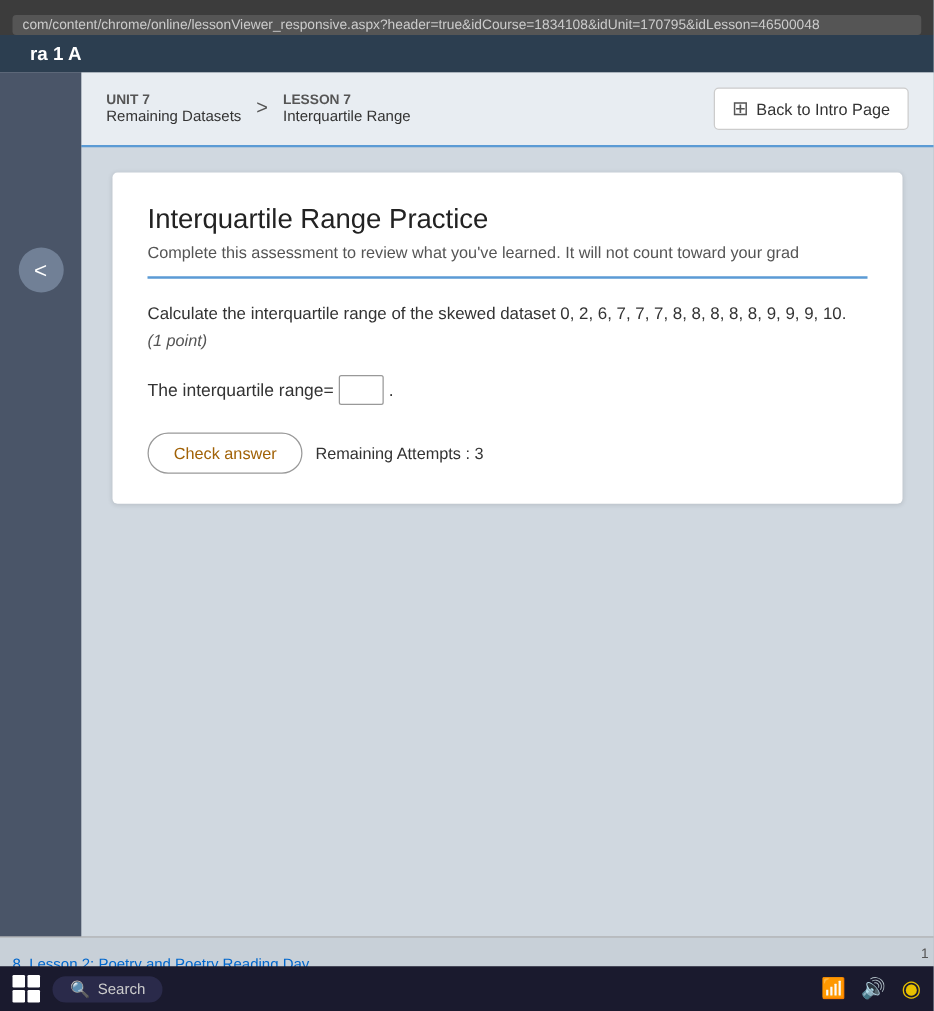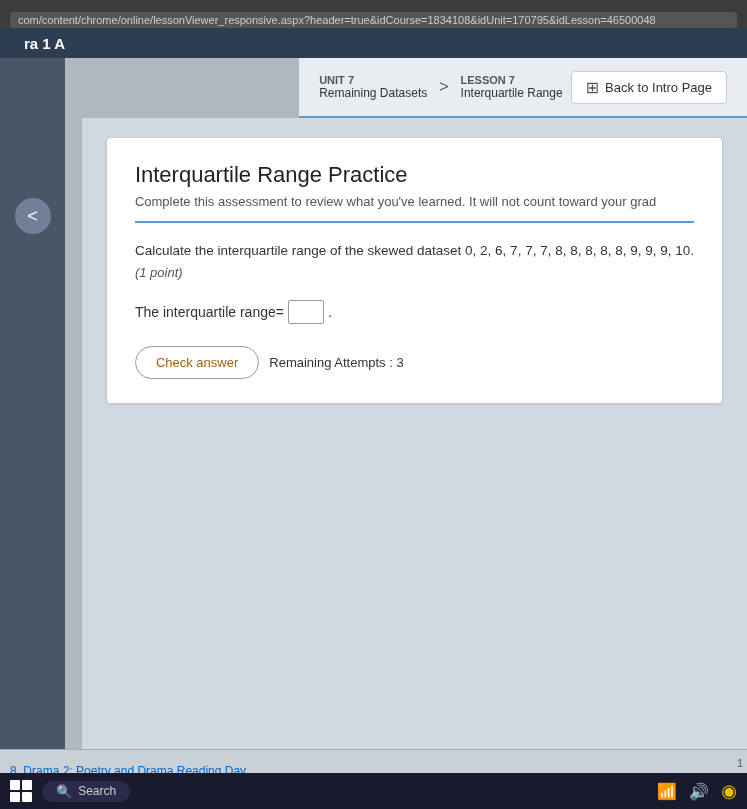--- a/index.html
+++ b/index.html
@@ -74,21 +74,20 @@
       align-items: center;
       justify-content: center;
       margin-top: 120px;
     }
 
     
     .content-area {
       flex: 1;
       display: flex;
       flex-direction: column;
-      align-items: flex-end;
     }
 
     
     .header-nav {
       background: #e8edf2;
       border-bottom: 2px solid #5b9bd5;
       padding: 10px 20px;
       display: flex;
       align-items: center;
       gap: 8px;
@@ -346,21 +345,21 @@
           <button class="check-answer-btn">Check answer</button>
           <span class="remaining-attempts">Remaining Attempts : 3</span>
         </div>
       </div>
     </div>
 
   </div>
 </div>
 
 <div class="bottom-bar">
-  <span class="bottom-link">8, Drama 2: Poetry and Drama Reading Day</span>
+  <span class="bottom-link">8, Lesson 2: Poetry and Poetry Reading Day</span>
   <span class="bottom-link">
     <span>A - Unit 6, Lesson 4: Forces that Change Motion</span>
     <span style="color:#c00; font-size:12px;"> 🔖</span>
   </span>
 </div>
 
 <span class="page-num">1</span>
 
 <div class="taskbar">
   <div class="taskbar-windows-icon">

